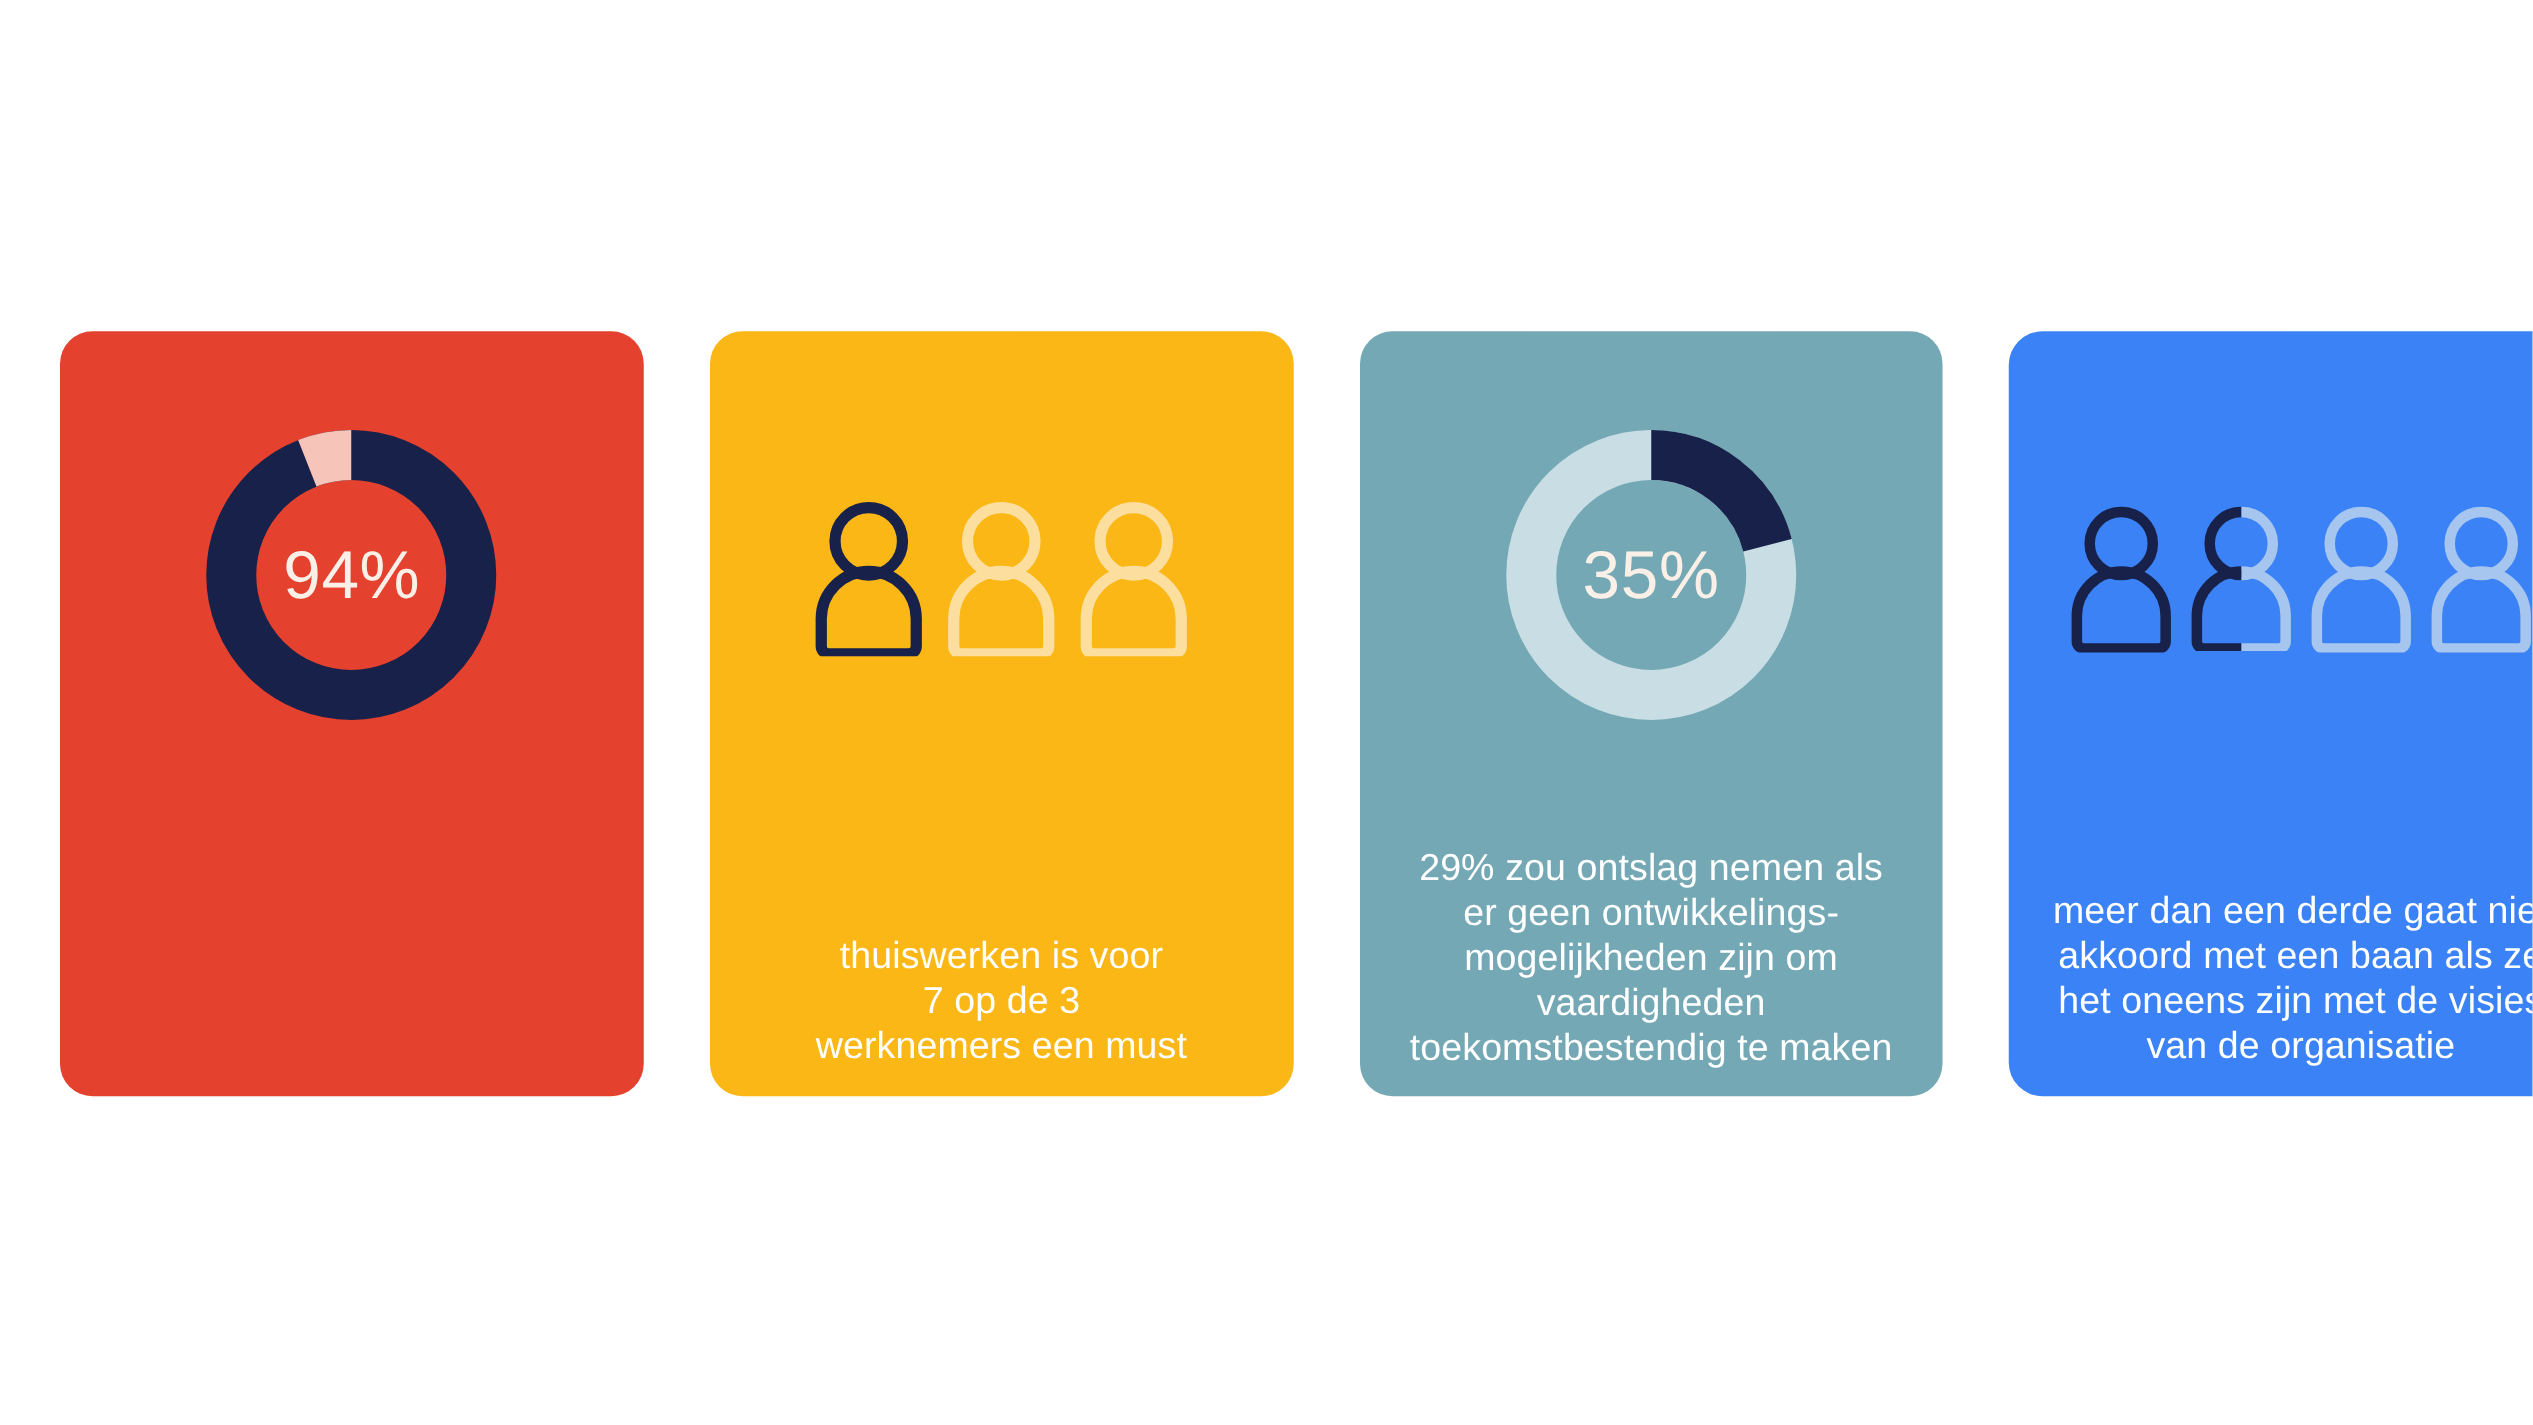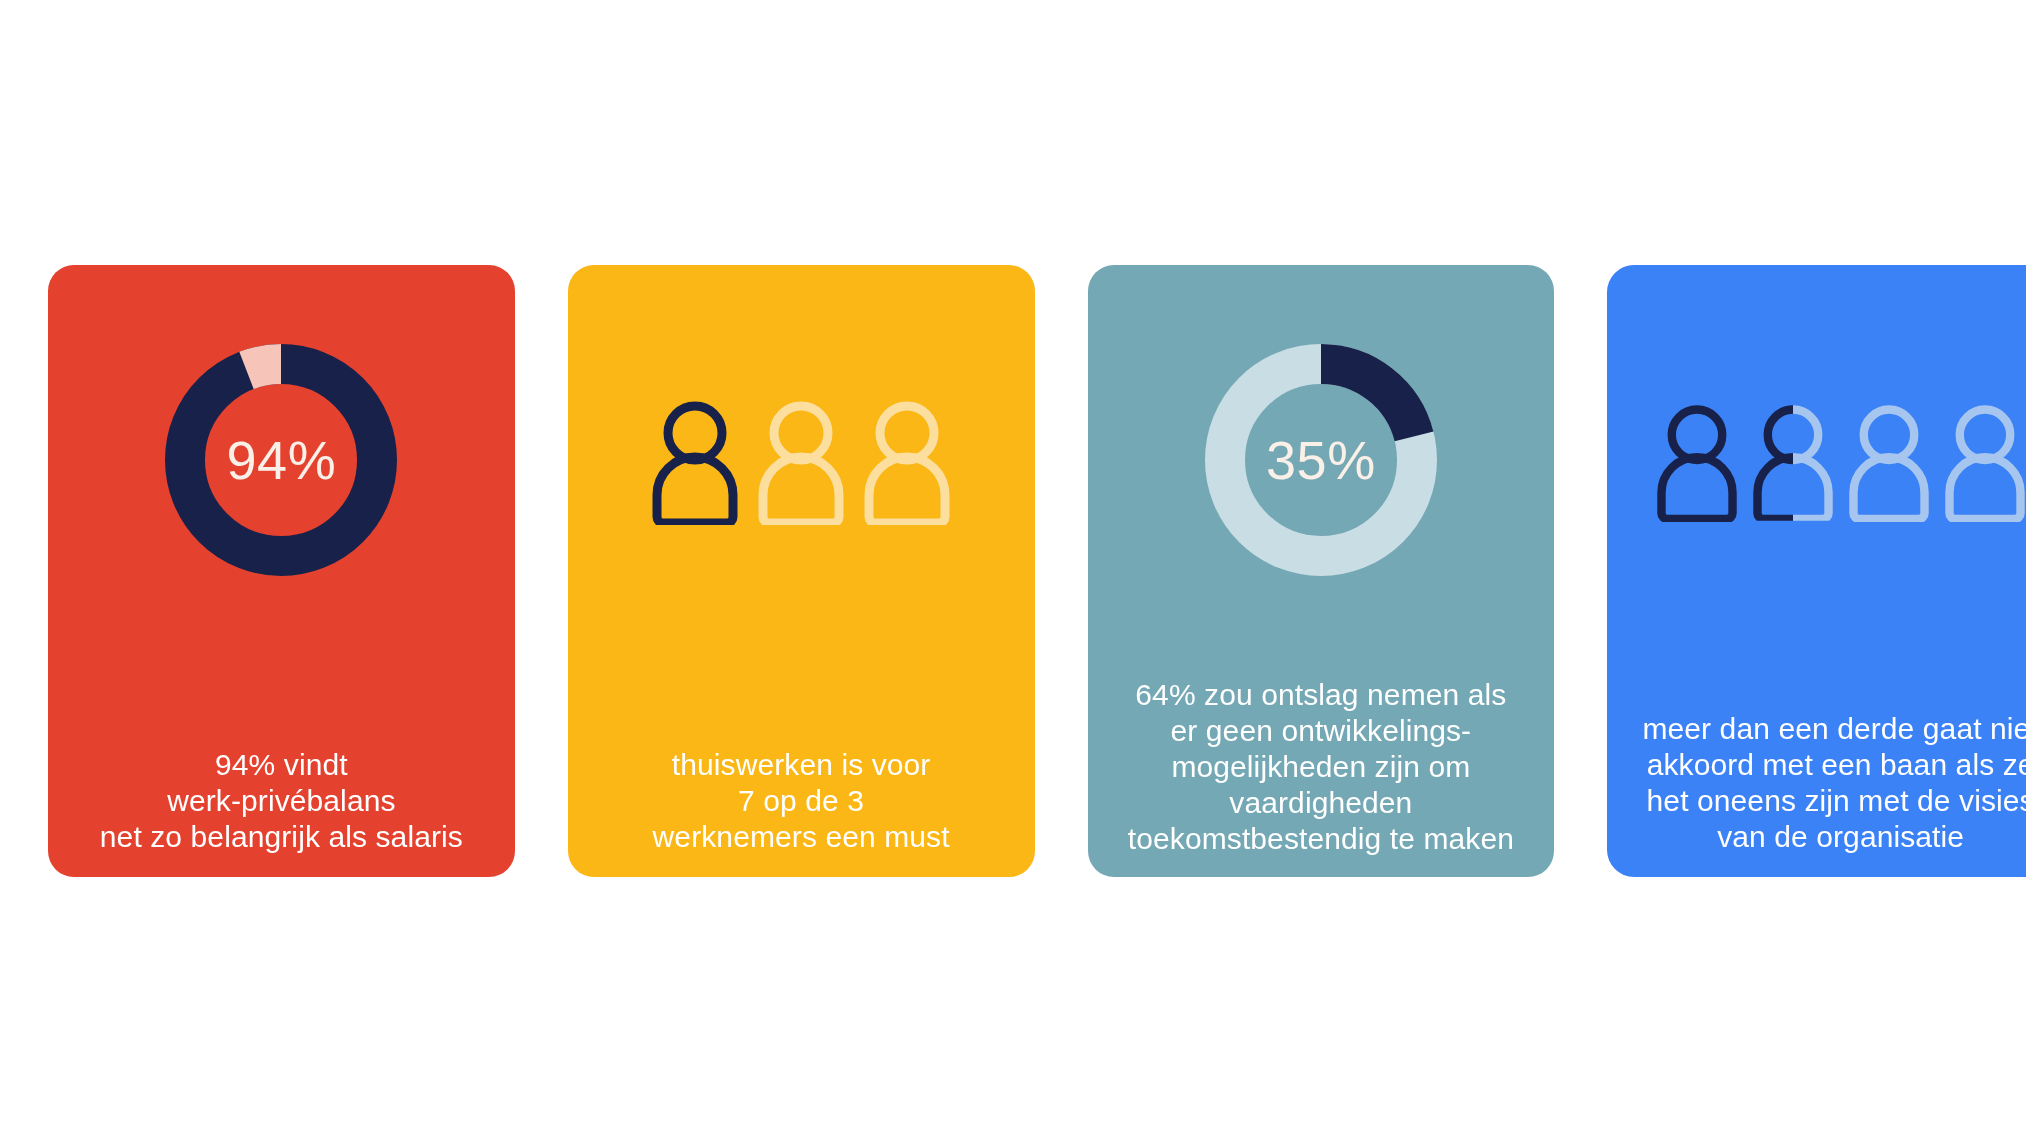--- a/index.html
+++ b/index.html
@@ -103,23 +103,20 @@
         <div class="donut-wrap">
           <svg width="240" height="240" viewBox="0 0 240 240" aria-hidden="true">
 
             <circle cx="120" cy="120" r="96" fill="none" stroke="#17214a" stroke-width="40"></circle>
 
             <circle cx="120" cy="120" r="96" fill="none" stroke="#f6c4b8" stroke-width="40" stroke-dasharray="36.19 566.93" stroke-dashoffset="36.19" transform="rotate(-90 120 120)"></circle>
           </svg>
           <div class="donut-label">94%</div>
         </div>
       </div>
-      <div class="card-caption">94% vindt
-werk-privébalans
-net zo belangrijk als salaris</div>
     </div>
 
     <div class="card" style="background:#fab716;">
       <div class="card-visual">
         <div class="people yellow">
           <svg class="person" width="92" height="130" viewBox="0 0 92 130">
             <circle cx="46" cy="38" r="27" fill="none" stroke="#17214a" stroke-width="9"></circle>
             <path d="M8 122 L8 100 a38 38 0 0 1 76 0 L84 122 a6 6 0 0 1 -6 6 L14 128 a6 6 0 0 1 -6 -6 Z" fill="none" stroke="#17214a" stroke-width="9" stroke-linejoin="round"></path>
           </svg>
           <svg class="person" width="92" height="130" viewBox="0 0 92 130">
@@ -140,21 +137,21 @@
     <div class="card" style="background:#74a8b4;">
       <div class="card-visual">
         <div class="donut-wrap">
           <svg width="240" height="240" viewBox="0 0 240 240" aria-hidden="true">
             <circle cx="120" cy="120" r="96" fill="none" stroke="#c9dde4" stroke-width="40"></circle>
             <circle cx="120" cy="120" r="96" fill="none" stroke="#17214a" stroke-width="40" stroke-dasharray="126.67 476.45" stroke-dashoffset="0" transform="rotate(-90 120 120)"></circle>
           </svg>
           <div class="donut-label">35%</div>
         </div>
       </div>
-      <div class="card-caption tight">64% zou ontslag nemen als
+      <div class="card-caption tight">29% zou ontslag nemen als
 er geen ontwikkelings-
 mogelijkheden zijn om
 vaardigheden
 toekomstbestendig te maken</div>
     </div>
 
     <div class="card" style="background:#3b82f6;border-radius:27px;">
       <div class="card-visual">
         <div class="people blue">
           <svg class="person" width="86" height="124" viewBox="0 0 92 130">

